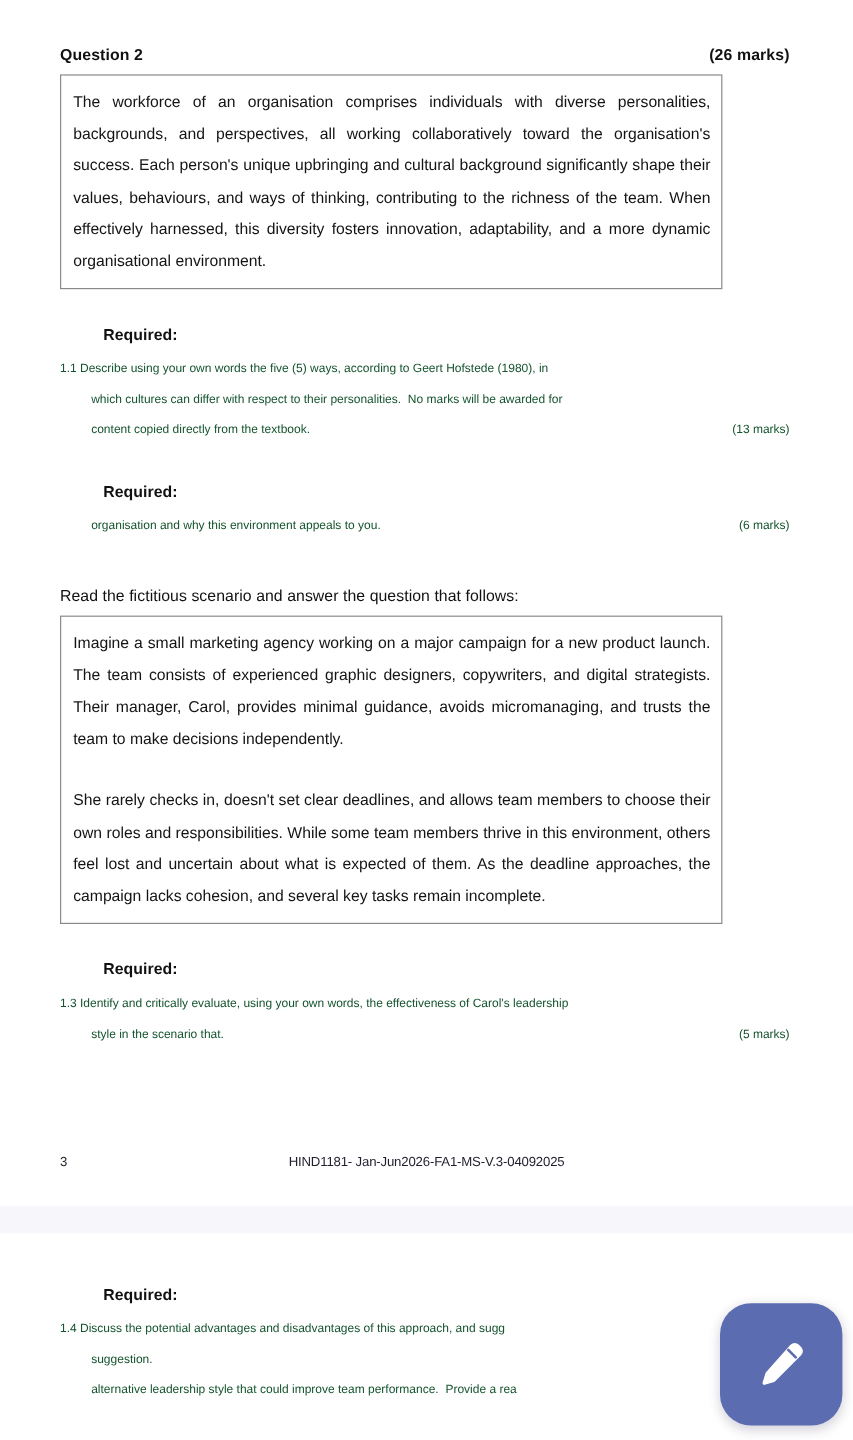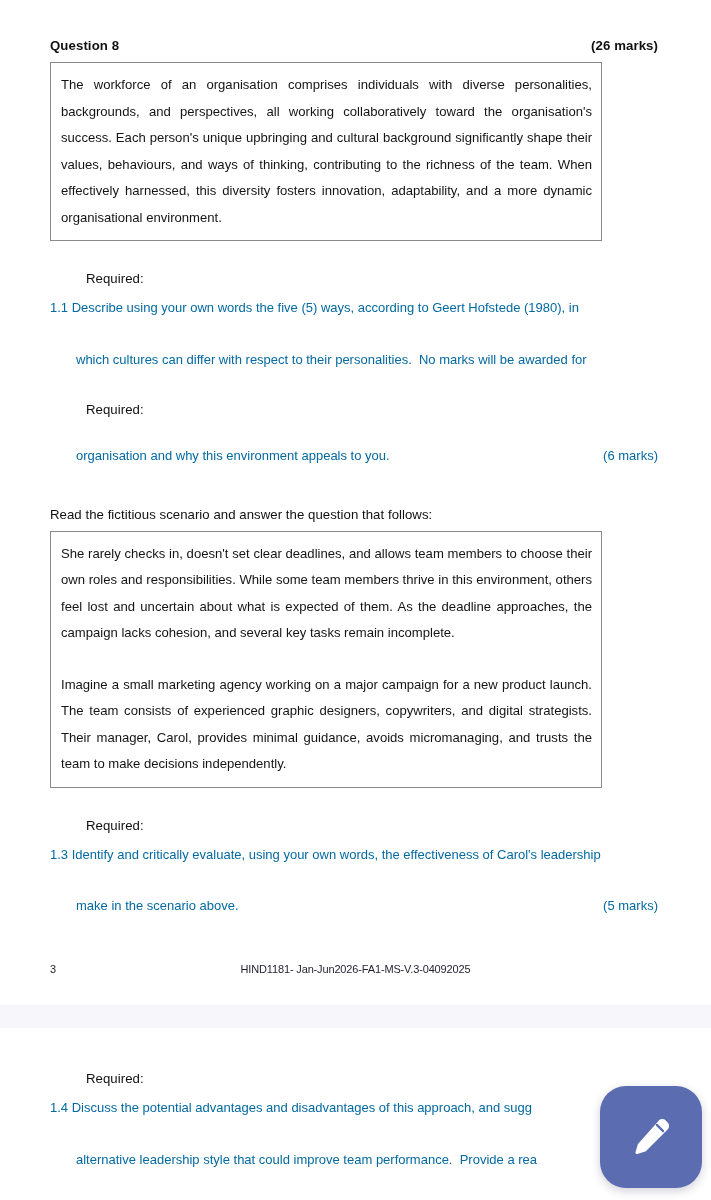--- a/index.html
+++ b/index.html
@@ -63,35 +63,35 @@
     line-height: 26.5px;
     text-align: justify;
     text-justify: inter-word;
     color: #141414;
   }
   .insert-box p + p { margin-top: 25px; }
 
   .req-block { margin-top: 30px; }
   .req-label {
     font-size: 13.2px;
-    font-weight: normal;
+    font-weight: bold;
     letter-spacing: 0.05px;
     padding-left: 36px;
   }
   .q-item {
     margin-top: 9px;
-    font-size: 13px;
+    font-size: 10px;
     line-height: 25.5px;
-    color: #0369a1;
+    color: #14532d;
   }
   .q-line {
     display: block;
     white-space: pre;
   }
-  .q-line.indent { padding-left: 26px; margin-top: 26px; }
+  .q-line.indent { padding-left: 26px; }
   .q-line.with-marks {
     display: flex;
     justify-content: space-between;
     white-space: normal;
   }
   .q-line.with-marks .marks { padding-right: 3px; white-space: pre; }
 
   .scenario-head {
     font-size: 13.2px;
     font-weight: normal;
@@ -154,81 +154,85 @@
   .fab svg { display: block; }
 </style>
 </head>
 <body>
 
 <div class="doc-viewer">
 
   <section class="page page-one">
 
     <div class="q-header">
-      <span class="q-title">Question 8</span>
+      <span class="q-title">Question 2</span>
       <span class="q-marks">(26 marks)</span>
     </div>
 
 
     <div class="insert-box">
       <p>The workforce of an organisation comprises individuals with diverse personalities, backgrounds, and perspectives, all working collaboratively toward the organisation's success. Each person's unique upbringing and cultural background significantly shape their values, behaviours, and ways of thinking, contributing to the richness of the team. When effectively harnessed, this diversity fosters innovation, adaptability, and a more dynamic organisational environment.</p>
     </div>
 
     <div class="req-block">
       <div class="req-label">Required:</div>
       <div class="q-item">
         <span class="q-line">1.1 Describe using your own words the five (5) ways, according to Geert Hofstede (1980), in</span>
         <span class="q-line indent">which cultures can differ with respect to their personalities.  No marks will be awarded for</span>
+        <span class="q-line indent with-marks">
+          <span>content copied directly from the textbook.</span>
+          <span class="marks">(13 marks)</span>
+        </span>
       </div>
     </div>
 
     <div class="req-block">
       <div class="req-label">Required:</div>
       <div class="q-item">
         <span class="q-line indent with-marks">
           <span>organisation and why this environment appeals to you.</span>
           <span class="marks">(6 marks)</span>
         </span>
       </div>
     </div>
 
     <div class="scenario-head">Read the fictitious scenario and answer the question that follows:</div>
 
     <div class="insert-box">
+      <p>Imagine a small marketing agency working on a major campaign for a new product launch. The team consists of experienced graphic designers, copywriters, and digital strategists. Their manager, Carol, provides minimal guidance, avoids micromanaging, and trusts the team to make decisions independently.</p>
       <p>She rarely checks in, doesn't set clear deadlines, and allows team members to choose their own roles and responsibilities. While some team members thrive in this environment, others feel lost and uncertain about what is expected of them. As the deadline approaches, the campaign lacks cohesion, and several key tasks remain incomplete.</p>
-      <p>Imagine a small marketing agency working on a major campaign for a new product launch. The team consists of experienced graphic designers, copywriters, and digital strategists. Their manager, Carol, provides minimal guidance, avoids micromanaging, and trusts the team to make decisions independently.</p>
     </div>
 
     <div class="req-block">
       <div class="req-label">Required:</div>
       <div class="q-item">
         <span class="q-line">1.3 Identify and critically evaluate, using your own words, the effectiveness of Carol's leadership</span>
         <span class="q-line indent with-marks">
-          <span>make in the scenario above.</span>
+          <span>style in the scenario that.</span>
           <span class="marks">(5 marks)</span>
         </span>
       </div>
     </div>
 
     <div class="page-footer">
       <span class="footer-page-no">3</span>
       <span class="footer-code">HIND1181- Jan-Jun2026-FA1-MS-V.3-04092025</span>
     </div>
 
   </section>
 
   <div class="page-gap"></div>
 
   <section class="page page-two">
     <div class="req-block" style="margin-top:0">
       <div class="req-label">Required:</div>
       <div class="q-item">
         <span class="q-line">1.4 Discuss the potential advantages and disadvantages of this approach, and sugg</span>
+        <span class="q-line indent">suggestion.</span>
         <span class="q-line indent">alternative leadership style that could improve team performance.  Provide a rea</span>
-        <span class="q-line indent">suggestion.</span>
       </div>
     </div>
   </section>
 
   <button class="fab">
     <span>
       <svg width="44" height="44" viewBox="0 0 24 24" fill="none" stroke="#ffffff" stroke-width="1.6" stroke-linecap="round" stroke-linejoin="round">
         <path d="M16.8 3.6a1.9 1.9 0 0 1 2.7 0l1.0 1.0a1.9 1.9 0 0 1 0 2.7L8.6 19.2l-4.3 1.3 1.3-4.3z" fill="#ffffff" stroke="#ffffff"></path>
         <path d="M15.2 5.4l3.4 3.4" stroke="#5b6cb0" stroke-width="1.2"></path>
       </svg>

